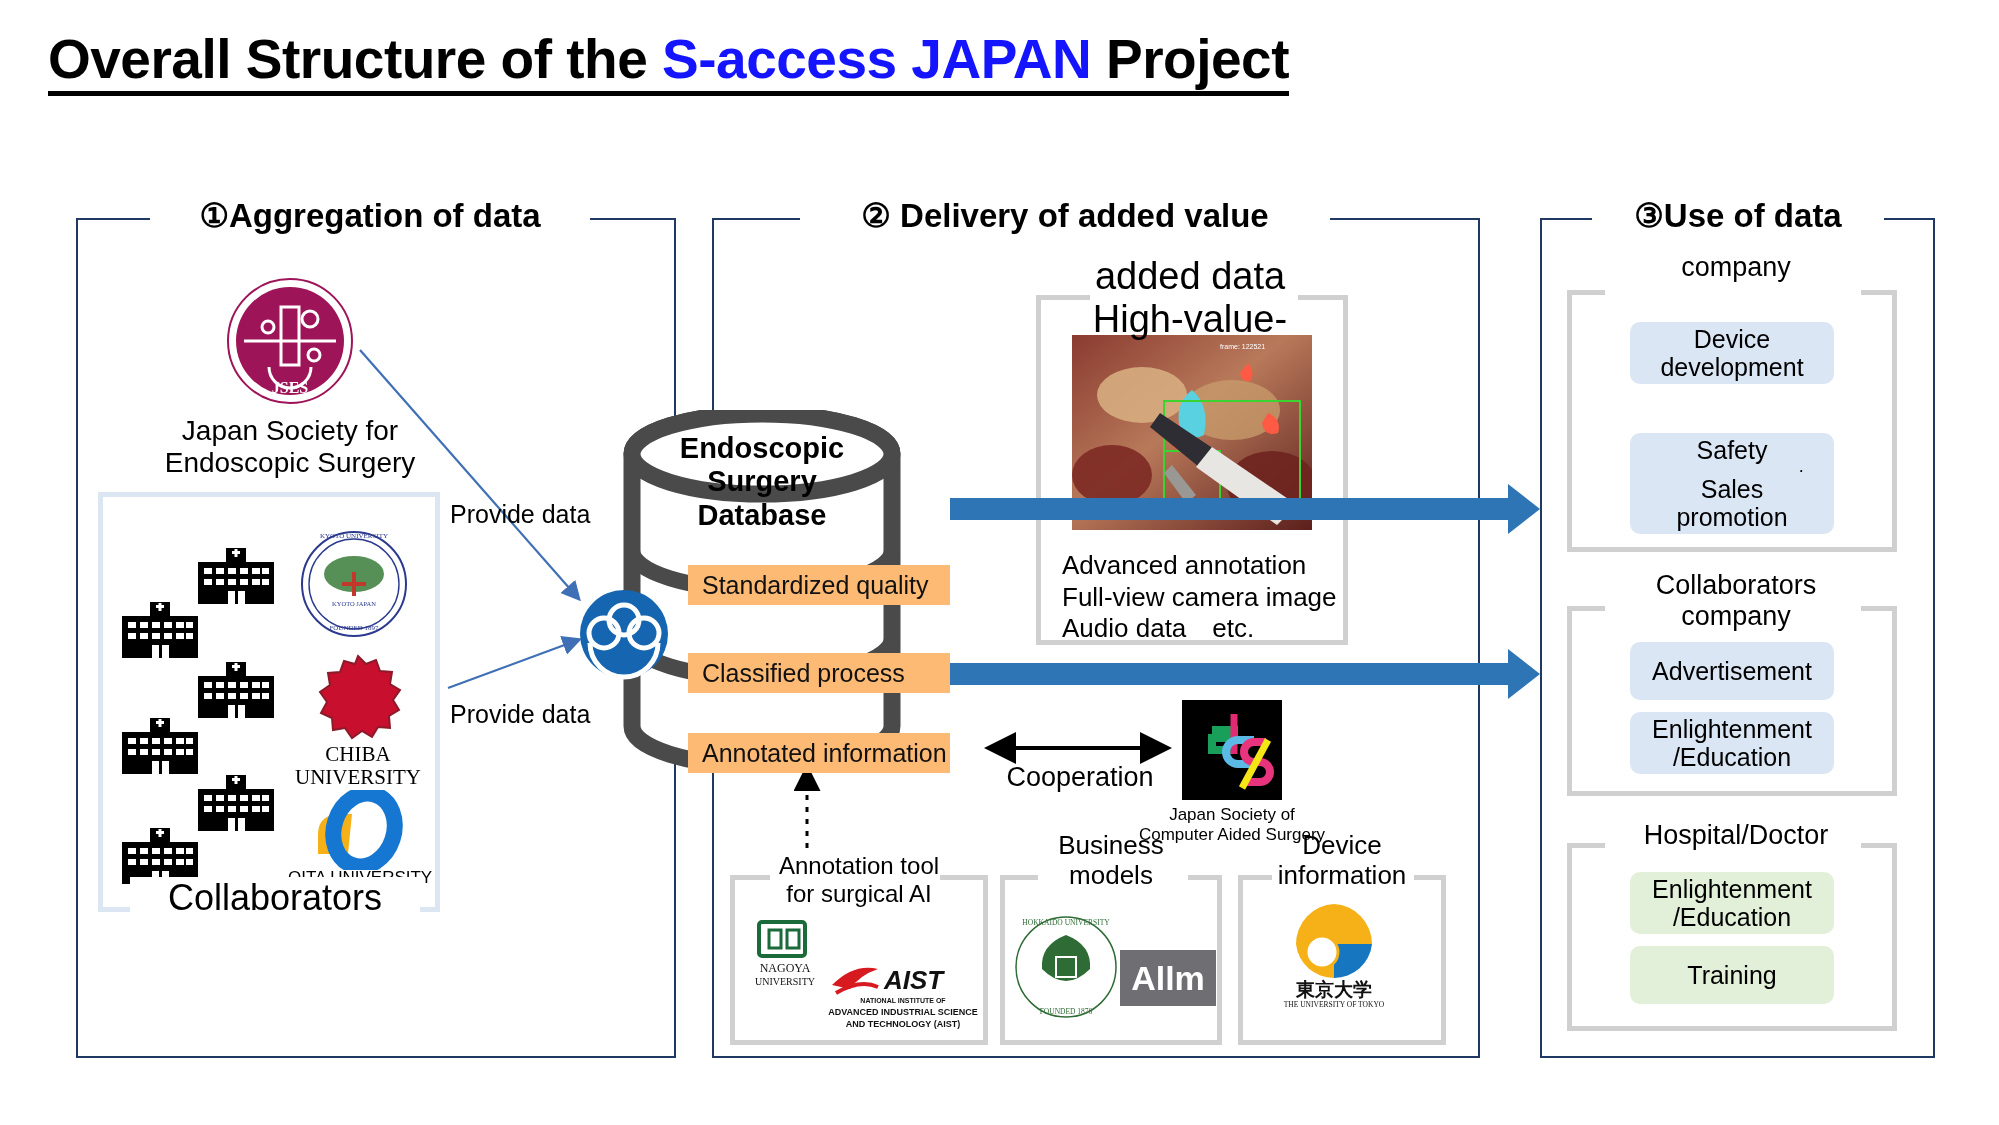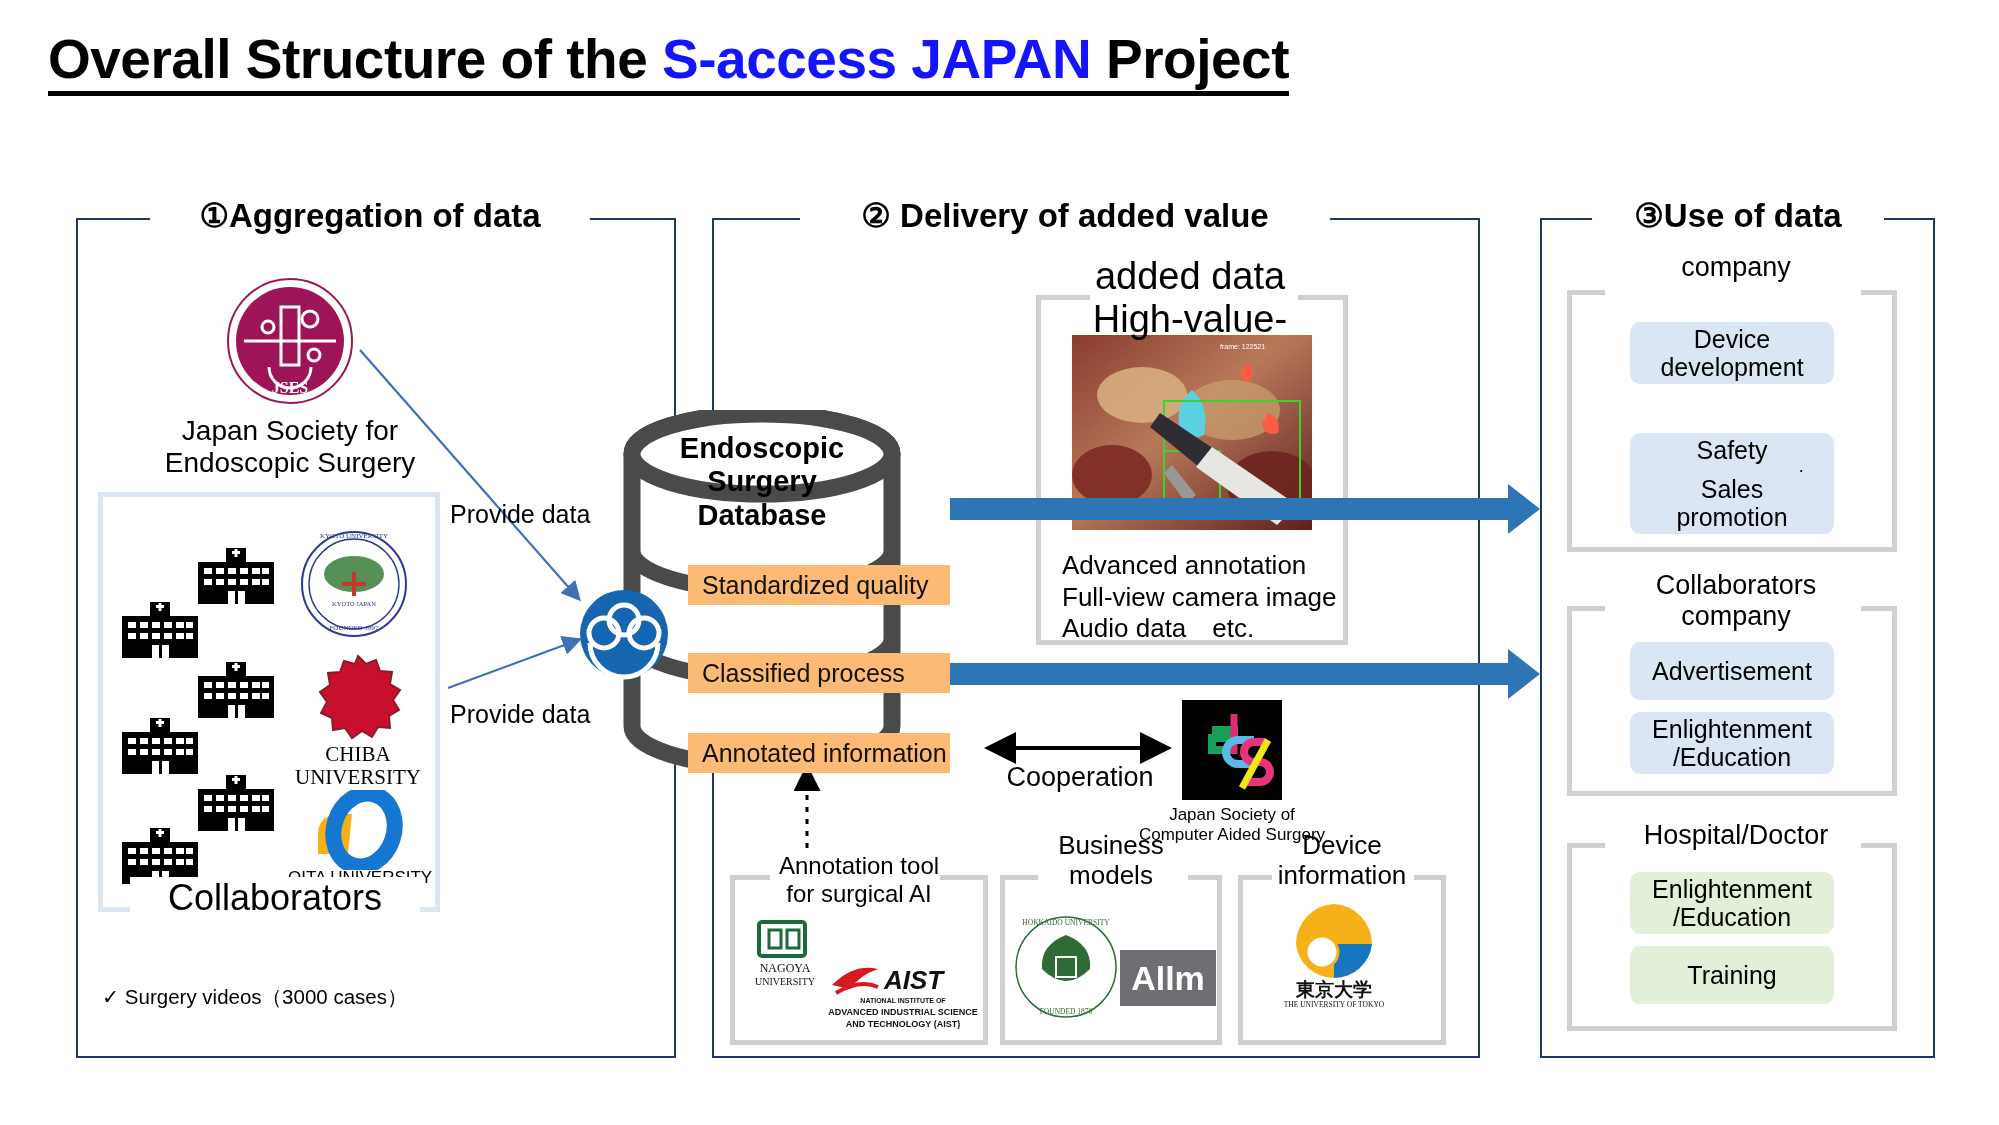--- a/index.html
+++ b/index.html
@@ -328,21 +328,20 @@
   <svg viewBox="0 0 92 80" width="92" height="80">
     <path d="M6 44 q0 -20 24 -20 l10 0 -4 40 -30 0 z" fill="#f5b117"></path>
     <ellipse cx="52" cy="40" rx="30" ry="37" fill="none" stroke="#1677d2" stroke-width="16" transform="rotate(18 52 40)"></ellipse>
   </svg>
 </div>
 <div class="lbl ctr" style="left:288px; top:868px; width:140px; font-size:17px;">OITA UNIVERSITY</div>
 
 <div class="lbl ctr" style="left:130px; top:877px; width:290px; font-size:36px; background:#fff;">Collaborators</div>
 
 <div class="footnote" style="left:102px; top:928px; width:560px;">
-  <div>✓ Surgery videos（3000 cases）</div>
   
   
   
   
 </div>
 
 <svg style="position:absolute; left:0; top:0; width:1999px; height:1125px; pointer-events:none;">
   <defs>
     <marker id="ah" markerWidth="9" markerHeight="9" refX="7" refY="4.5" orient="auto">
       <path d="M0 0 L9 4.5 L0 9 z" fill="#3f6fb5"></path>

